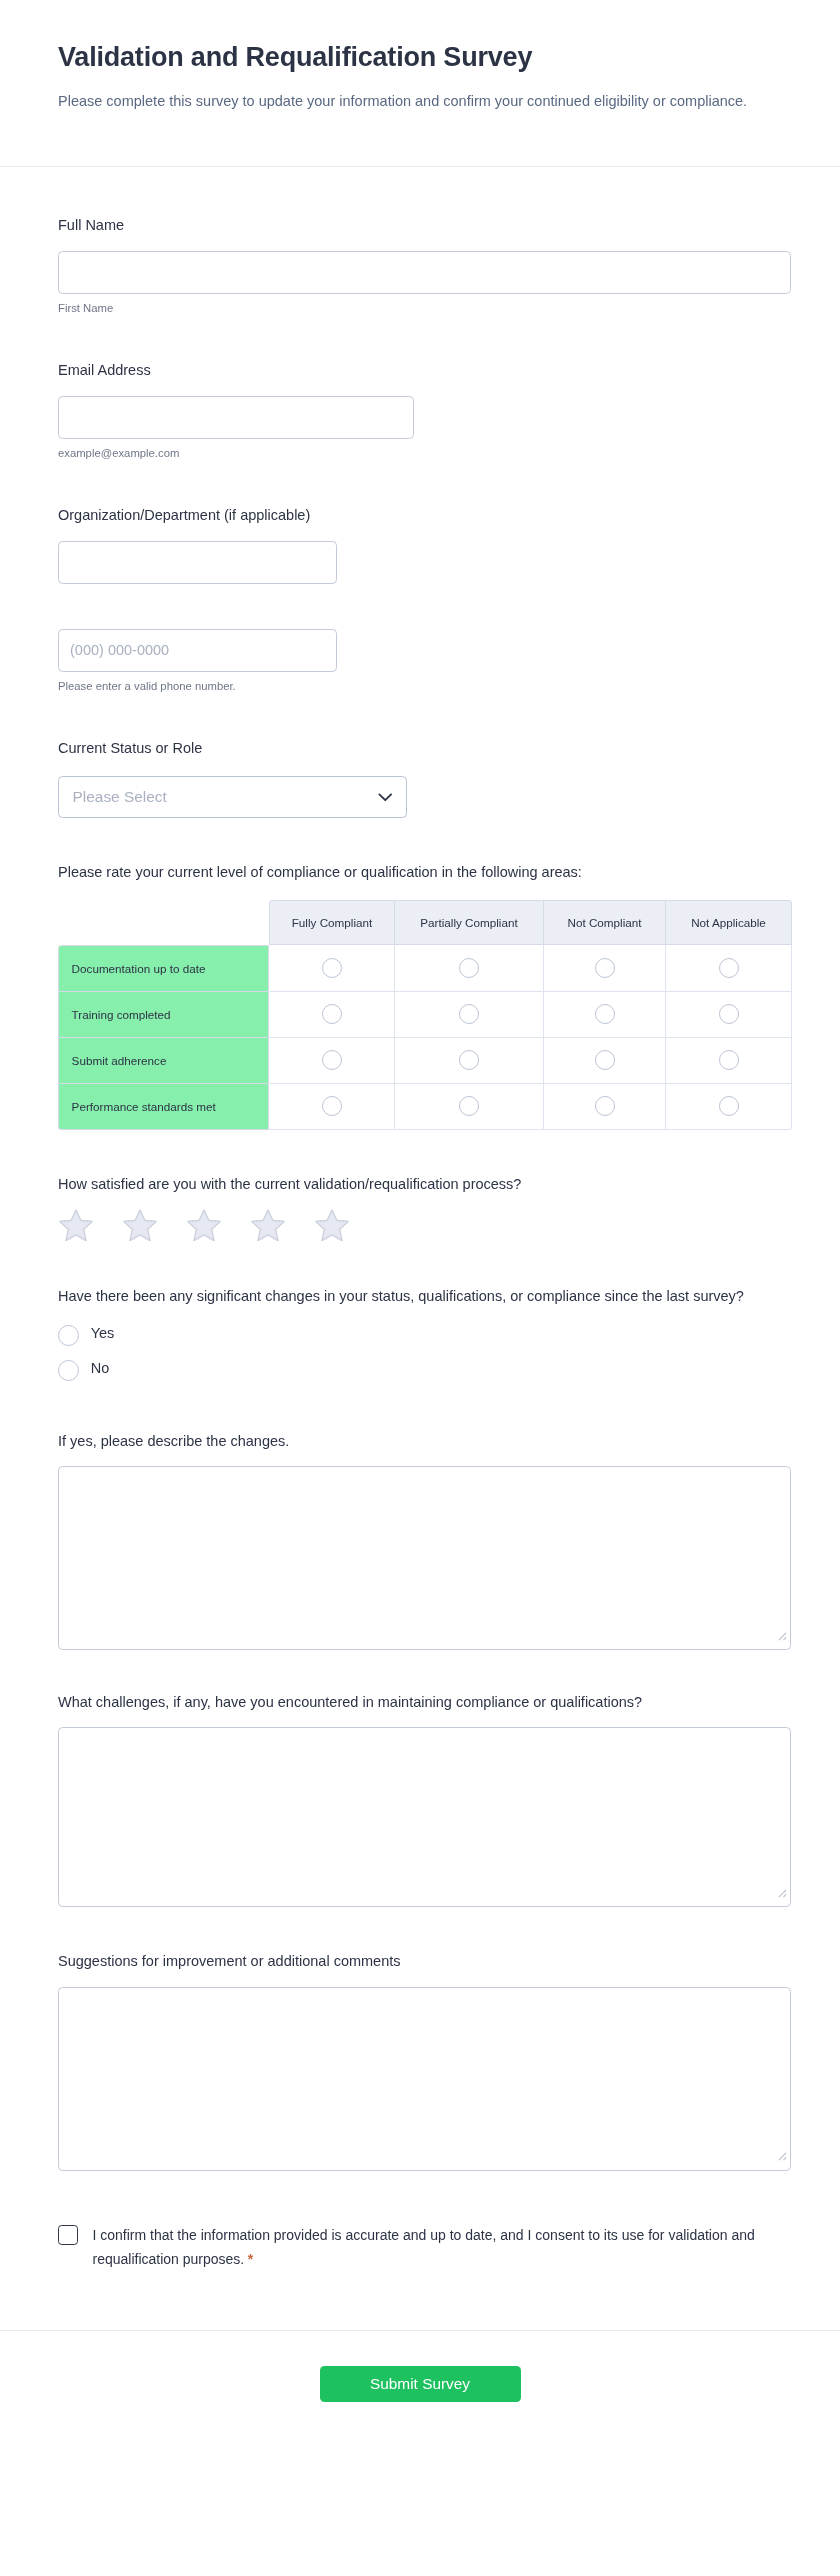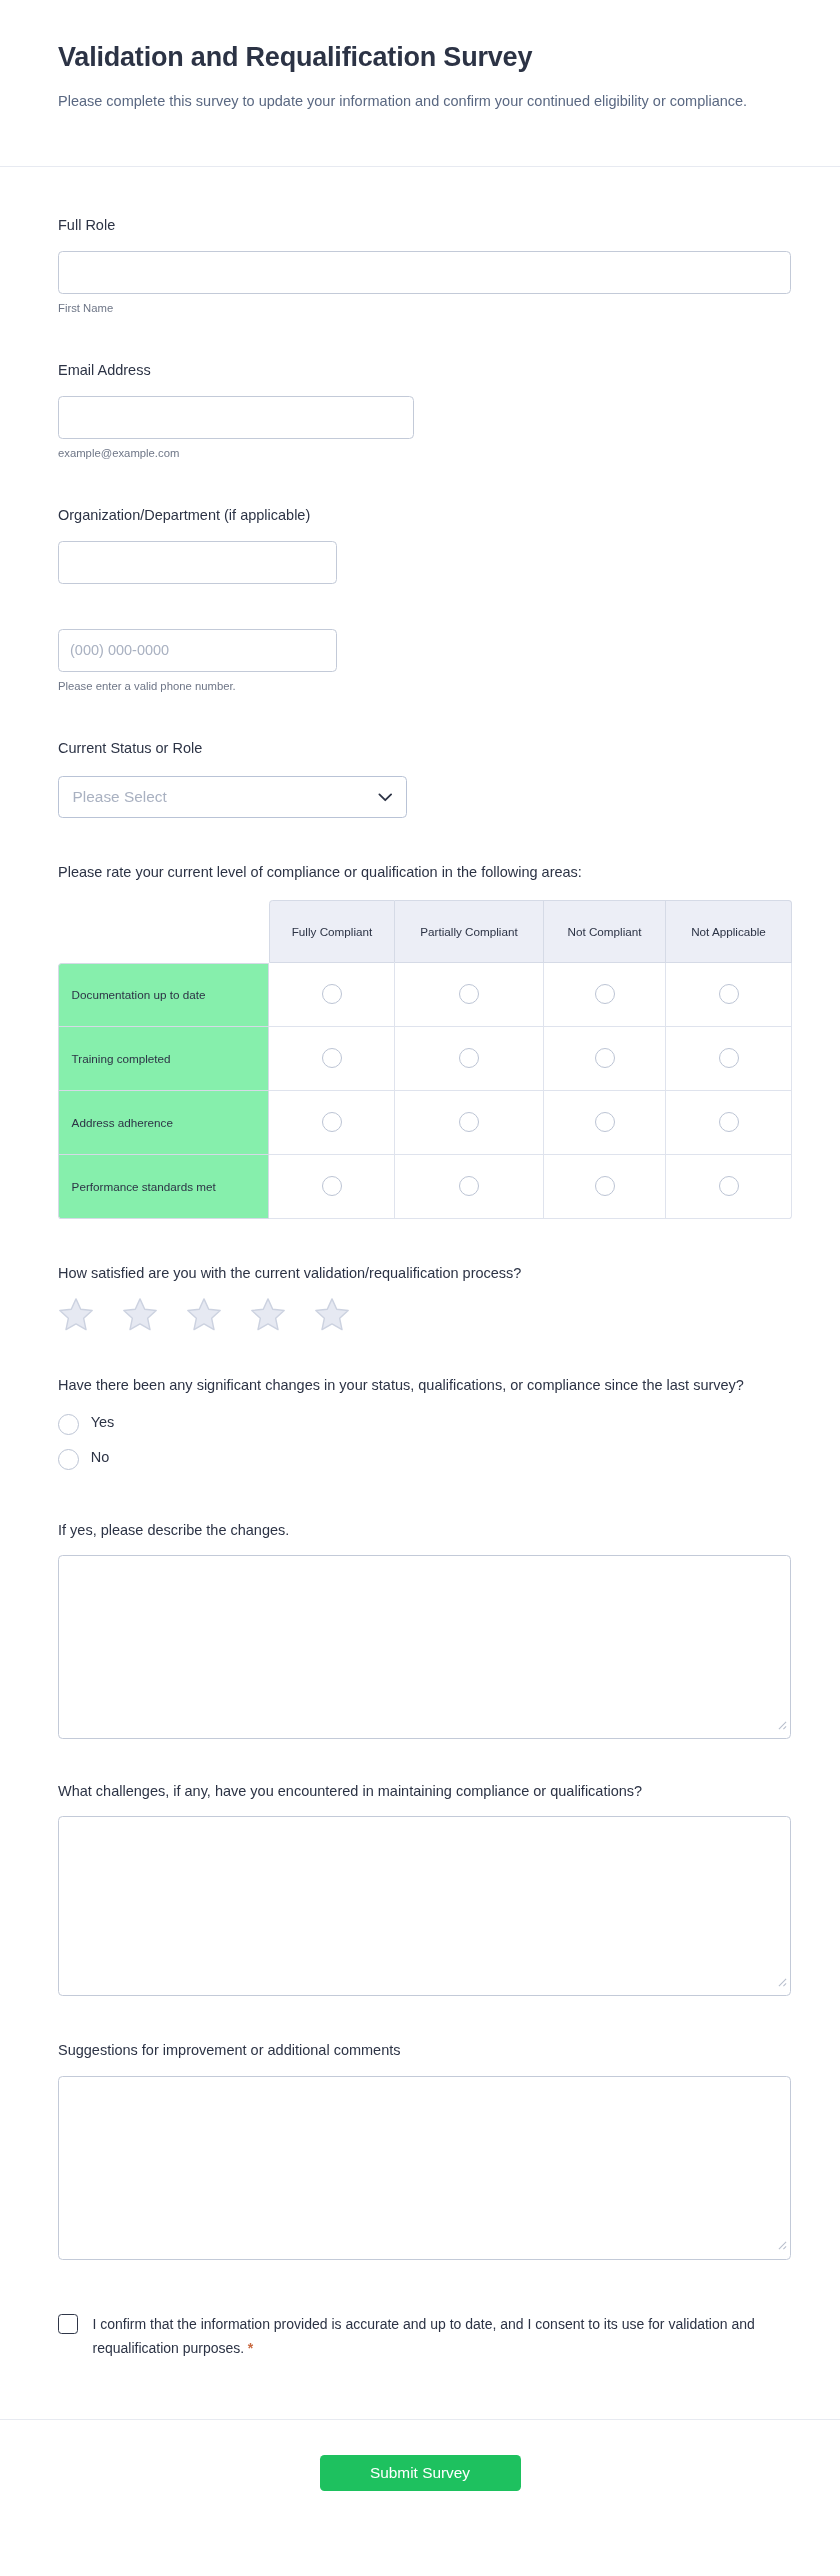--- a/index.html
+++ b/index.html
@@ -40,21 +40,21 @@
   
   .select {
     width:349px; height:42px; margin-top:18px; border:0.9px solid #b9c3d6; border-radius:4.5px;
     background:#fff; display:flex; align-items:center; justify-content:space-between;
     padding:0 13.6px; box-sizing:border-box; cursor:pointer;
   }
   .select-placeholder { font-size:15.4px; color:#a9b1c1; }
 
   
   .matrix { margin-top:18px; border-collapse:separate; border-spacing:0; table-layout:fixed; width:734px; }
-  .matrix th, .matrix td { padding:9px; text-align:center; vertical-align:middle; font-weight:400; }
+  .matrix th, .matrix td { padding:0; text-align:center; vertical-align:middle; font-weight:400; }
   .matrix th { height:43px; font-size:11.7px; font-weight:500; color:#2c3345; }
   .matrix td { height:45px; font-size:11.7px; color:#2c3345; }
   th.corner { background:transparent; border:none; }
   th.colhead { background:#eceef6; border-top:0.9px solid #d5dae6; border-bottom:0.9px solid #d5dae6; border-right:0.9px solid #d5dae6; }
   th.colhead.firstcol { border-left:0.9px solid #d5dae6; border-top-left-radius:3.6px; }
   th.colhead.lastcol { border-top-right-radius:3.6px; }
   td.rowlabel {
     background:#86efac; text-align:left; padding:0 12.6px;
     border-left:0.9px solid #d5dae6; border-right:0.9px solid #d5dae6; border-bottom:0.9px solid #d5dae6;
   }
@@ -110,21 +110,21 @@
 <div class="page">
 
   <div class="header">
     <h1 class="title">Validation and Requalification Survey</h1>
     <p class="subtitle">Please complete this survey to update your information and confirm your continued eligibility or compliance.</p>
   </div>
 
   <div class="form">
 
     <div class="q q-first">
-      <div class="q-label">Full Role</div>
+      <div class="q-label">Full Name</div>
       <div class="name-row">
         <div class="name-col">
           <input type="text" class="text-input" value="" style="">
           <div class="sublabel">First Name</div>
         </div>
       </div>
     </div>
 
     <div class="q">
       <div class="q-label">Email Address</div>
@@ -180,21 +180,21 @@
           <td class="cell lastcol"><span class="radio"></span></td>
         </tr>
         <tr>
           <td class="rowlabel">Training completed</td>
           <td class="cell"><span class="radio"></span></td>
           <td class="cell"><span class="radio"></span></td>
           <td class="cell"><span class="radio"></span></td>
           <td class="cell lastcol"><span class="radio"></span></td>
         </tr>
         <tr>
-          <td class="rowlabel">Address adherence</td>
+          <td class="rowlabel">Submit adherence</td>
           <td class="cell"><span class="radio"></span></td>
           <td class="cell"><span class="radio"></span></td>
           <td class="cell"><span class="radio"></span></td>
           <td class="cell lastcol"><span class="radio"></span></td>
         </tr>
         <tr class="lastrow">
           <td class="rowlabel">Performance standards met</td>
           <td class="cell"><span class="radio"></span></td>
           <td class="cell"><span class="radio"></span></td>
           <td class="cell"><span class="radio"></span></td>

